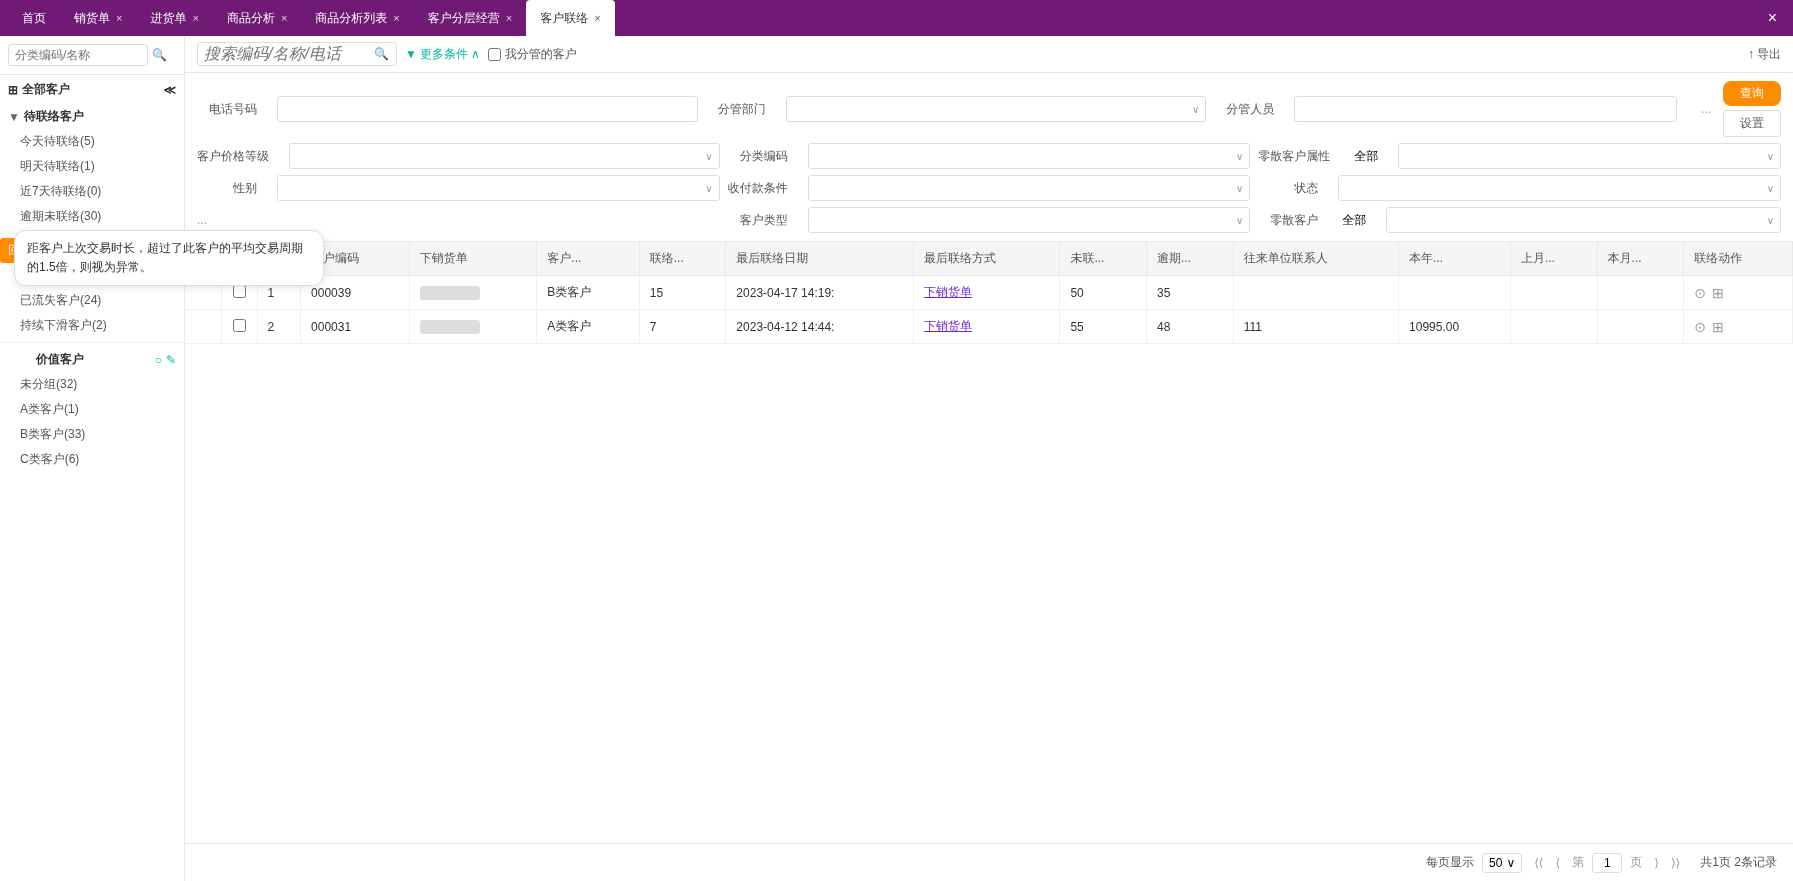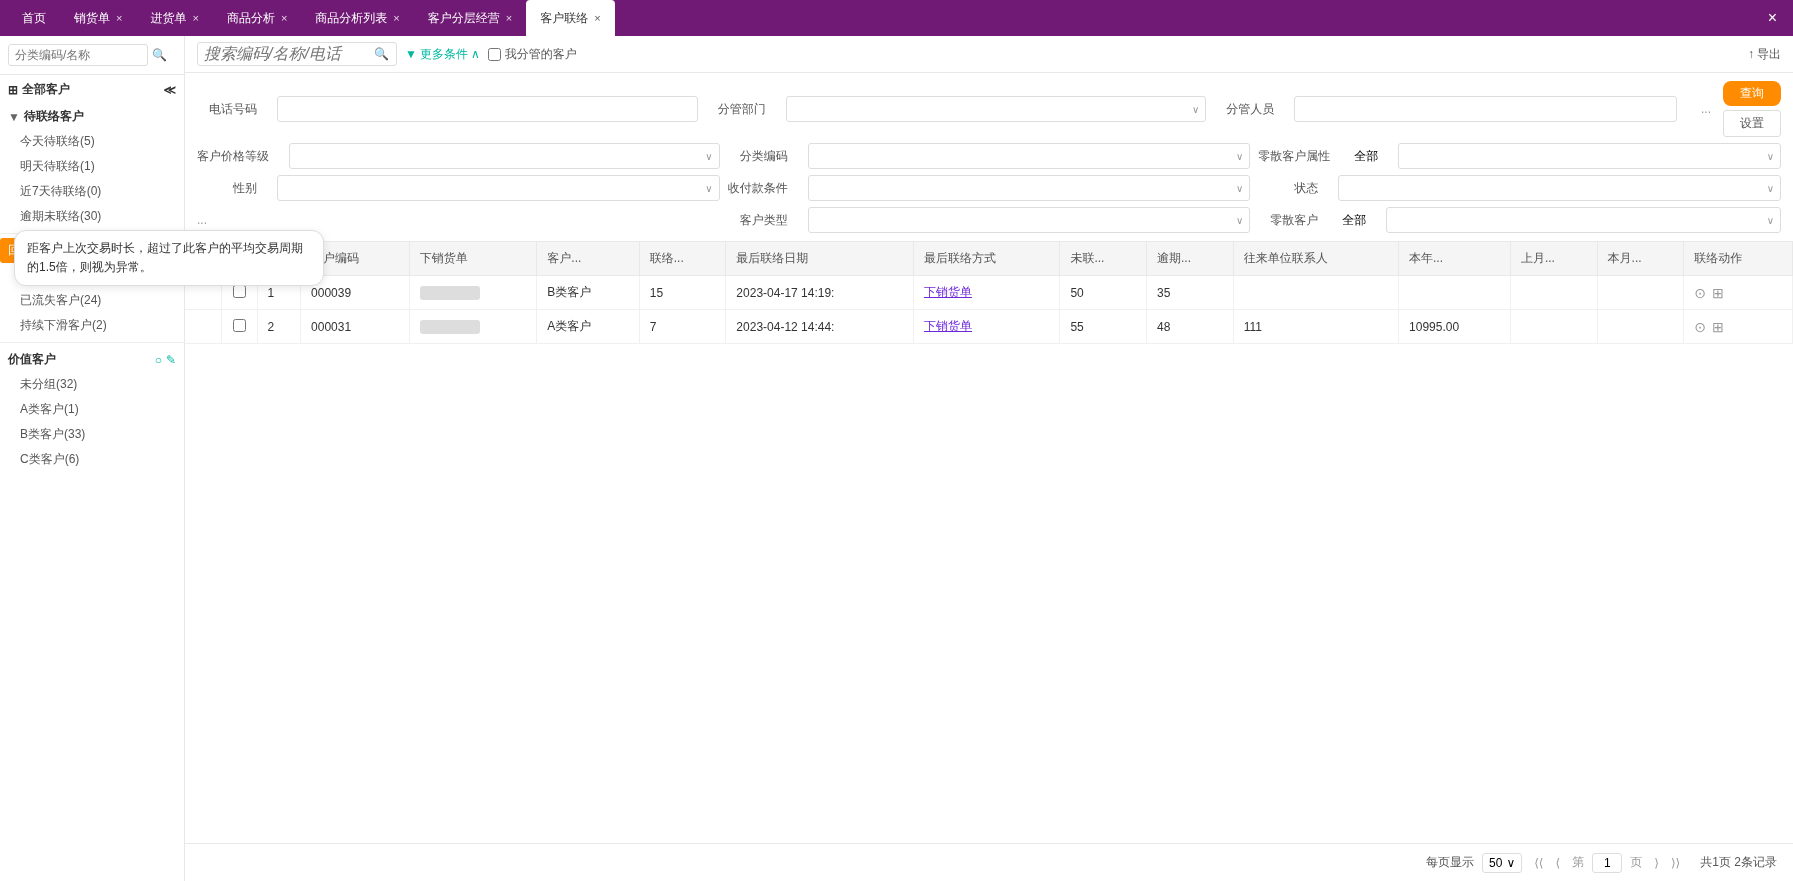--- a/index.html
+++ b/index.html
@@ -116,21 +116,21 @@
       border: none;
       border-top: 1px solid #eee;
       margin: 4px 0;
     }
     .sidebar-value-section {
       padding: 4px 8px;
       display: flex;
       align-items: center;
       justify-content: space-between;
     }
-    .sidebar-value-label { font-weight: bold; color: #333; font-size: 12px; }
+    .sidebar-value-label { font-weight: bold; color: #333; font-size: 12px; margin-left: 28px; }
     .sidebar-value-actions { display: flex; gap: 4px; }
     .sidebar-value-actions span { color: #00b8a0; cursor: pointer; font-size: 12px; }
 
     
     .tooltip-box {
       position: absolute;
       left: 14px;
       top: 230px;
       background: white;
       border: 1px solid #ddd;

